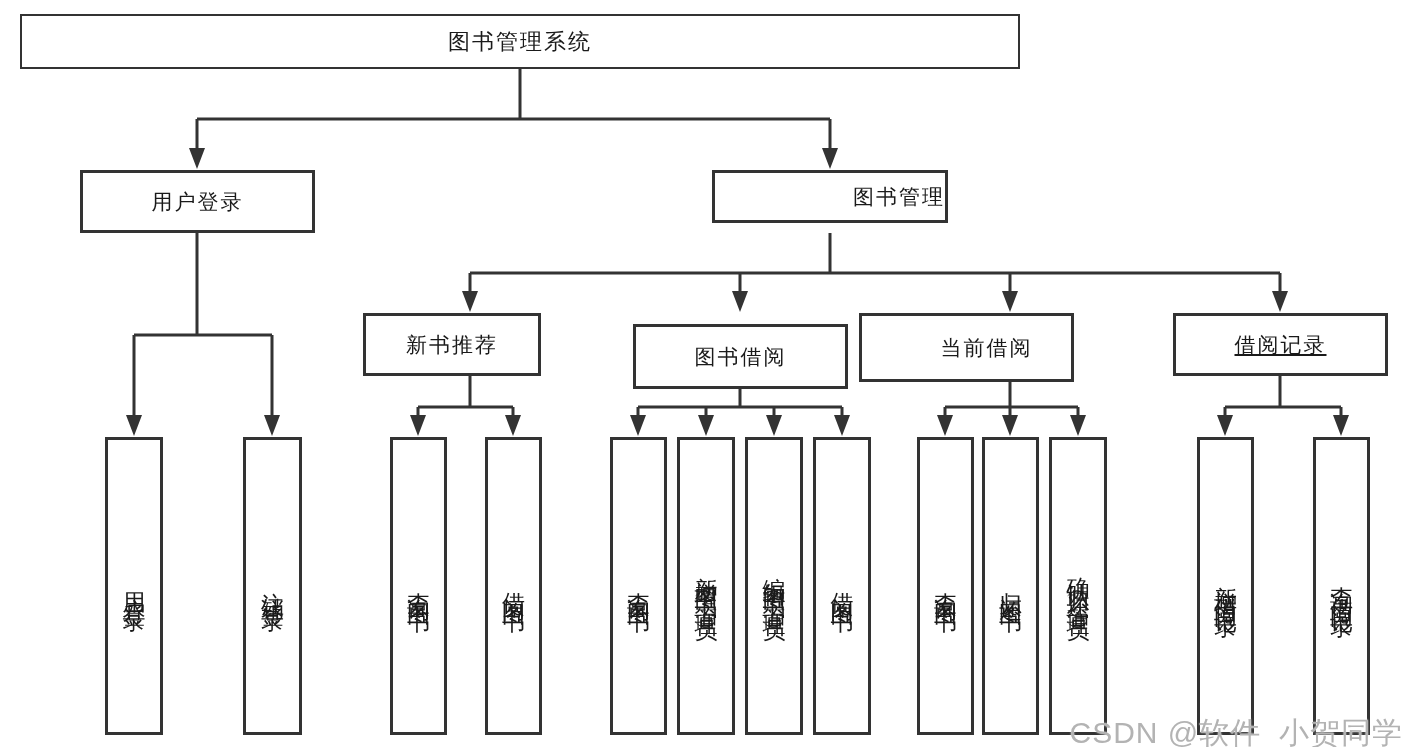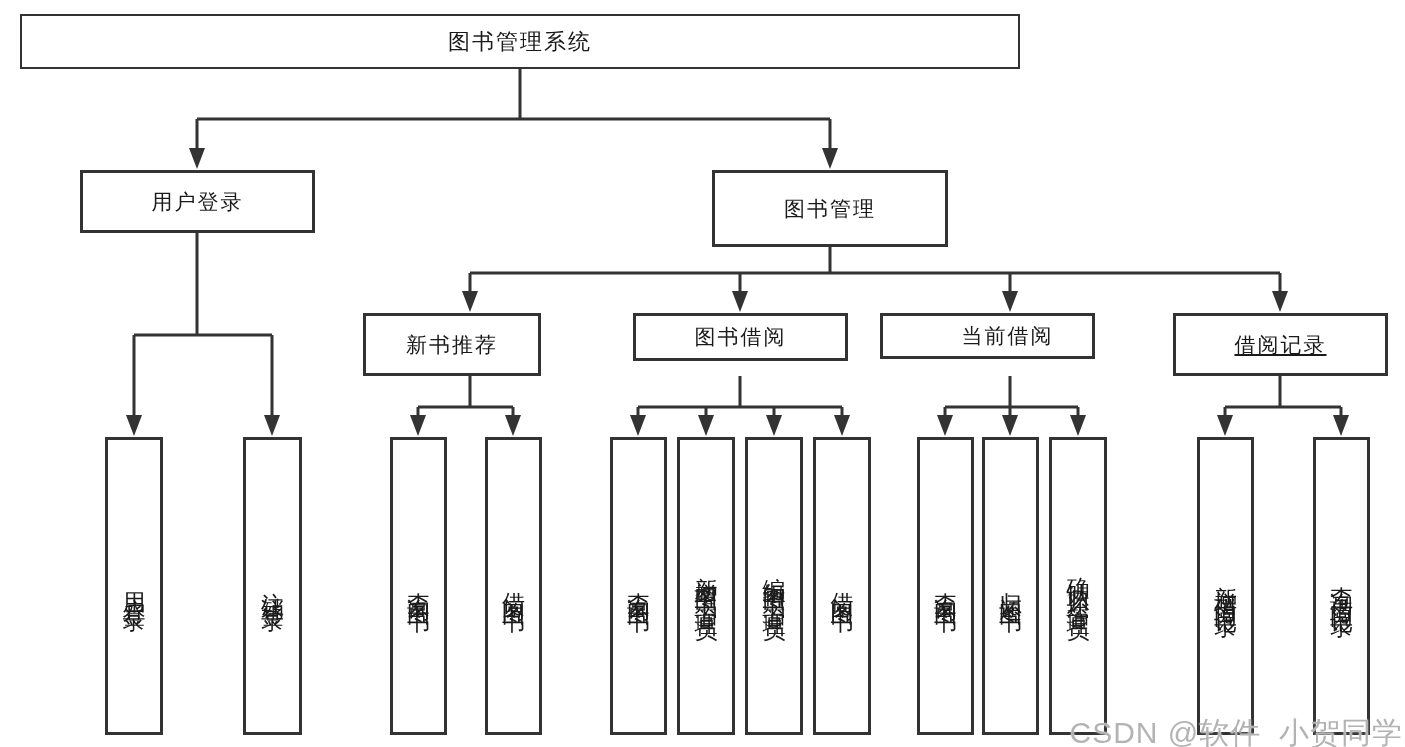--- a/index.html
+++ b/index.html
@@ -97,31 +97,31 @@
              M1333 415L1349 415L1341 436Z" fill="#333333" stroke="none"></path>
   </svg>
 
   <div class="node root" style="left:20px; top:14px; width:1000px; height:55px;">
     <span>图书管理系统</span>
   </div>
 
   <div class="node" style="left:80px; top:170px; width:235px; height:63px;">
     <span>用户登录</span>
   </div>
-  <div class="node" style="left:712px; top:170px; width:236px; height:77px;">
+  <div class="node" style="left:712px; top:170px; width:236px; height:53px;justify-content:flex-end;">
     <span>图书管理</span>
   </div>
 
   <div class="node" style="left:363px; top:313px; width:178px; height:63px;">
     <span>新书推荐</span>
   </div>
-  <div class="node" style="left:633px; top:313px; width:215px; height:48px;text-align:center;">
+  <div class="node" style="left:633px; top:324px; width:215px; height:65px;text-align:center;">
     <span>图书借阅</span>
   </div>
-  <div class="node" style="left:880px; top:313px; width:215px; height:46px;padding-left:40px;">
+  <div class="node" style="left:859px; top:313px; width:215px; height:69px;padding-left:40px;">
     <span>当前借阅</span>
   </div>
   <div class="node" style="left:1173px; top:313px; width:215px; height:63px;text-decoration:underline;">
     <span>借阅记录</span>
   </div>
 
   <div class="leaf" style="left:105px; width:58px;">
     <span class="vtext">用户登录</span>
   </div>
   <div class="leaf" style="left:243px; width:59px;">

